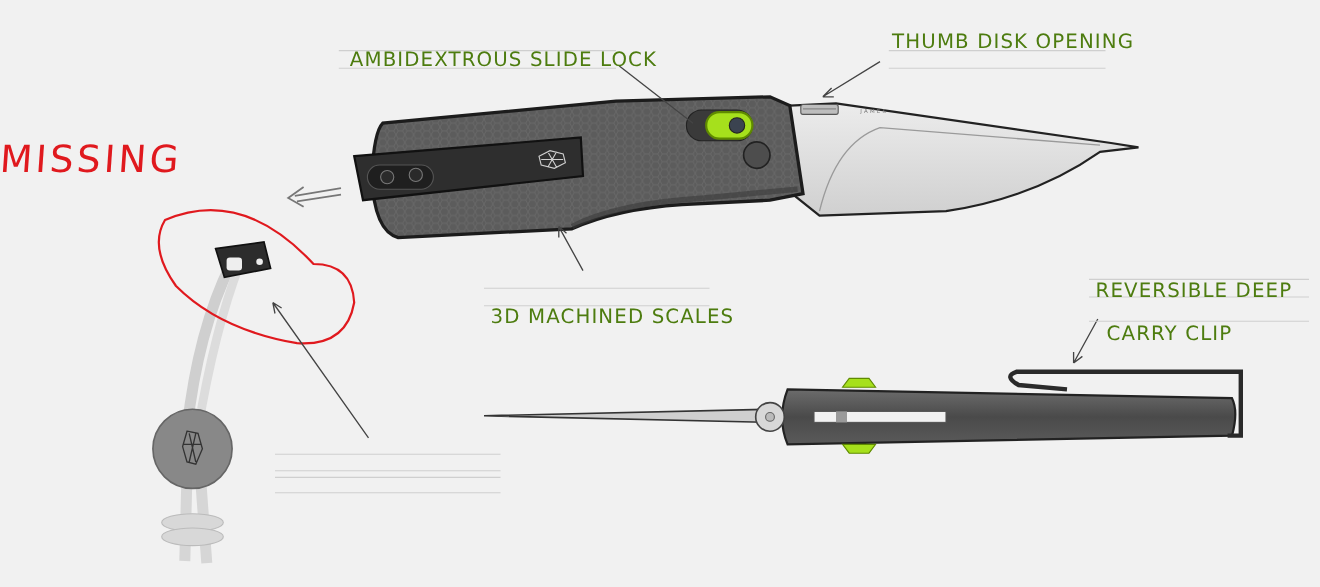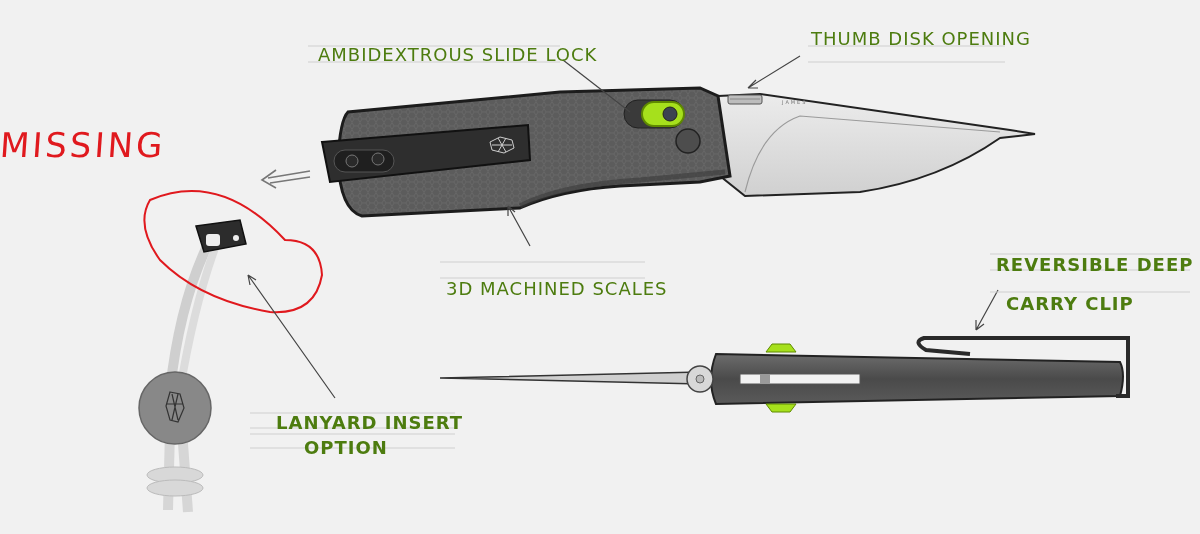--- a/index.html
+++ b/index.html
@@ -13,21 +13,21 @@
   .label {
     position: absolute;
     font-family: "DejaVu Sans", sans-serif;
     color: #4d7c0f;
     letter-spacing: 1px;
     font-size: 18px;
     text-transform: uppercase;
     white-space: nowrap;
     line-height: 1;
   }
-  .label .line { display: block; font-weight: bold; }
+  .label .line { display: block; }
   .missing {
     position: absolute; left: 0; top: 128px;
     font-family: "DejaVu Sans", sans-serif;
     color: #e0191e; font-size: 34px; letter-spacing: 3px;
     transform: skewX(-4deg);
     line-height: 1;
   }
   .engrave {
     position: absolute; left: 782px; top: 99px;
     font-size: 5px; letter-spacing: 2px; color: #777;
@@ -141,19 +141,15 @@
 
   <div class="label" style="left:318px;top:46px">AMBIDEXTROUS SLIDE LOCK</div>
   <div class="label" style="left:811px;top:30px">THUMB DISK OPENING</div>
   <div class="label" style="left:446px;top:280px">3D MACHINED SCALES</div>
 
   <div class="label" style="left:996px;top:256px">
     <span class="line">REVERSIBLE DEEP</span>
     <span class="line" style="margin-top:21px;margin-left:10px">CARRY CLIP</span>
   </div>
 
-  <div class="label" style="left:276px;top:414px">
-    <span class="line">LANYARD INSERT</span>
-    <span class="line" style="margin-top:7px;margin-left:28px">OPTION</span>
-  </div>
 
   <div class="engrave">JAMES</div>
 </div>
 
 </body></html>

